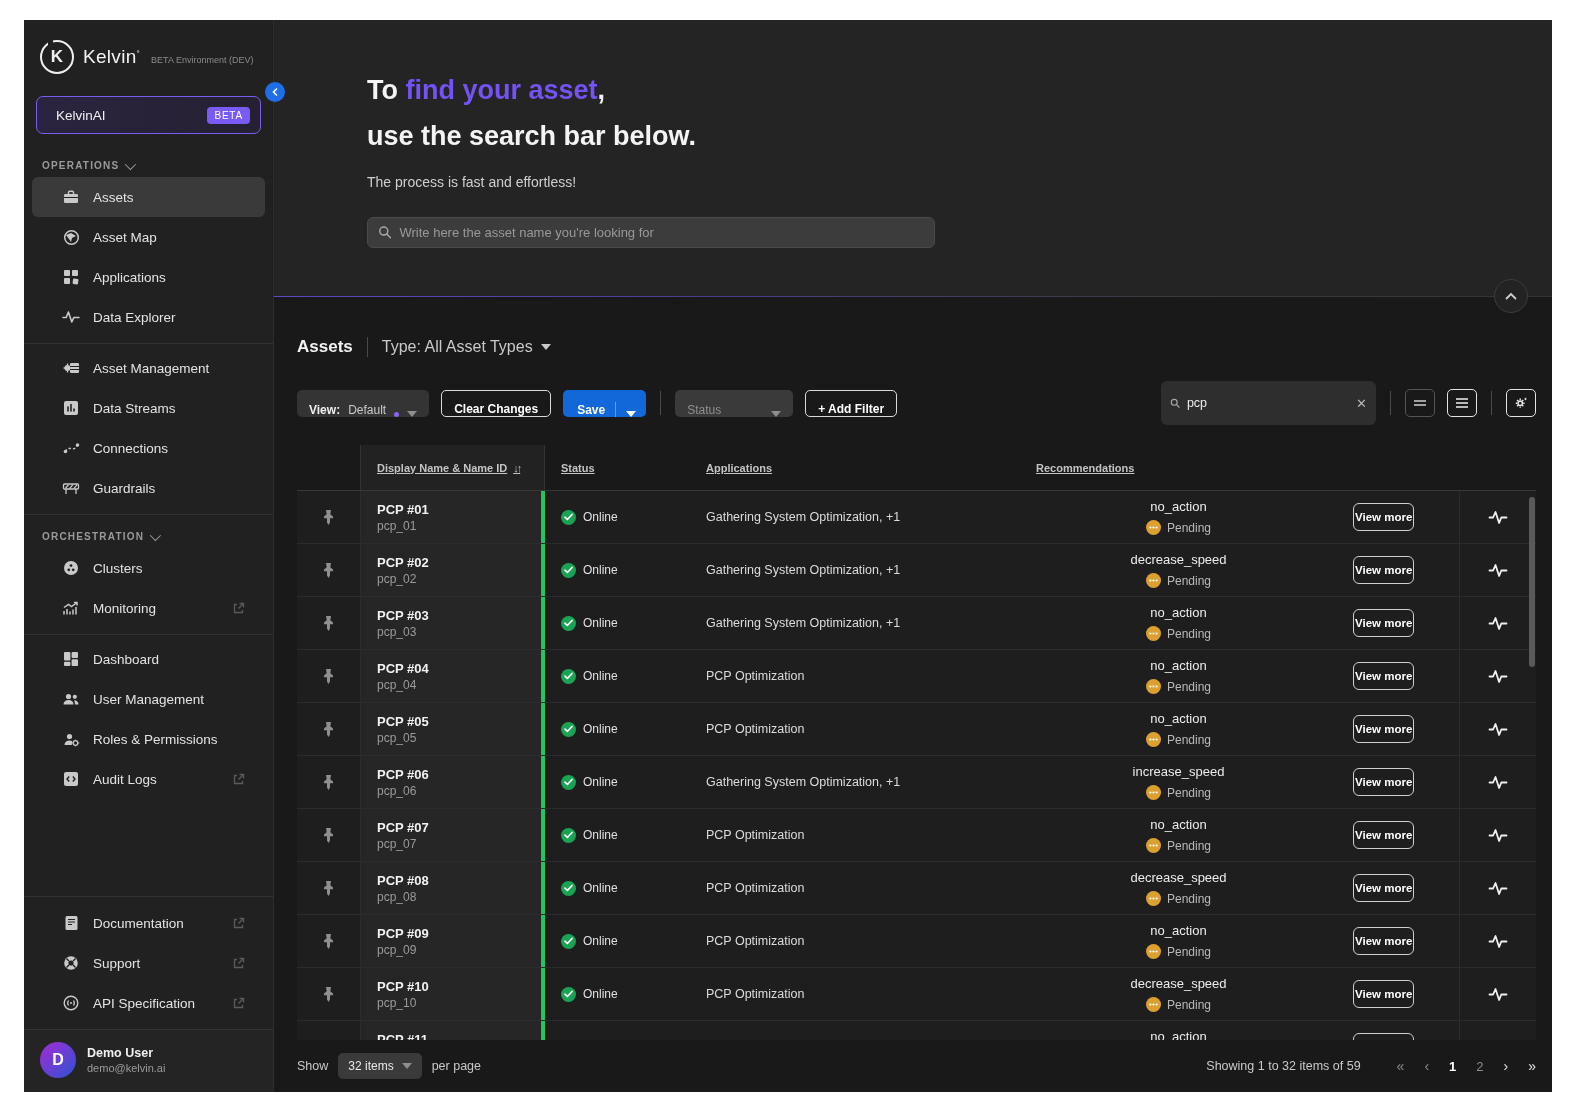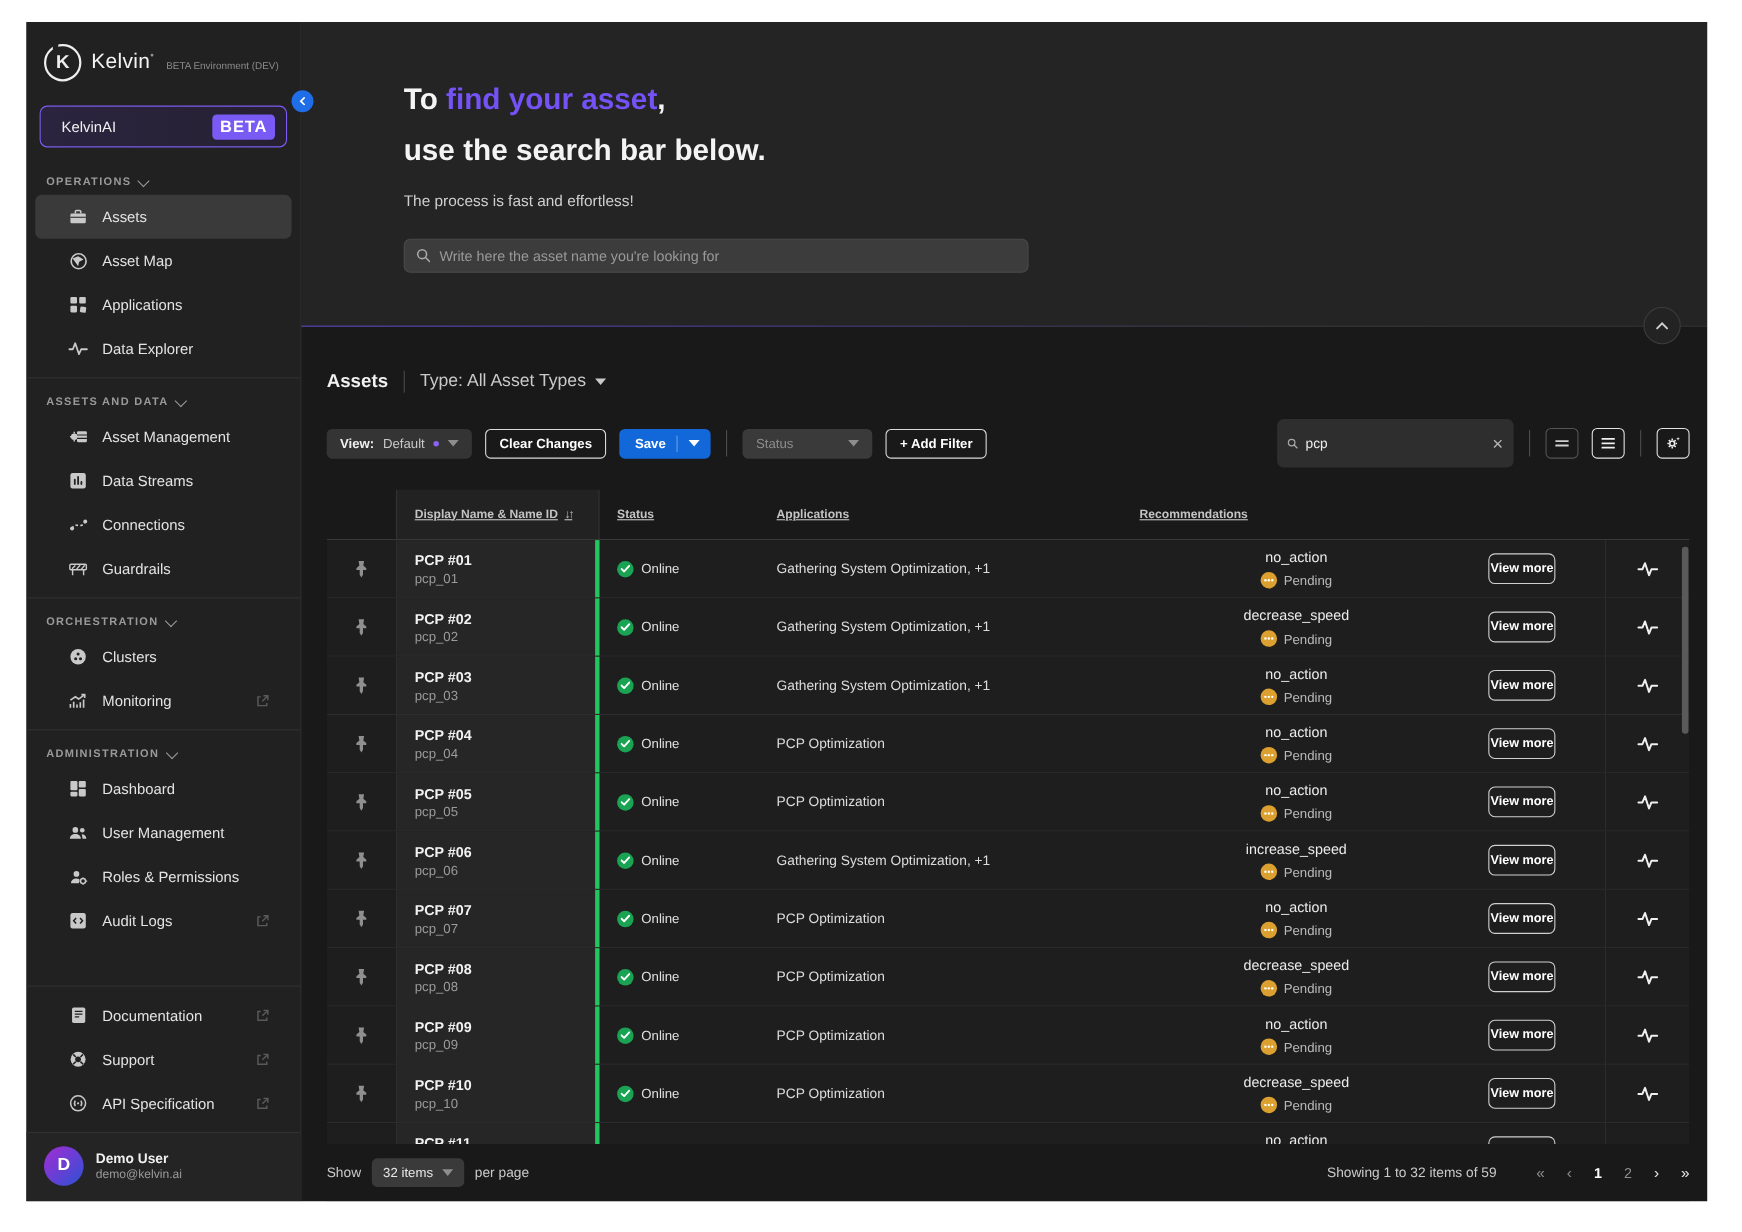--- a/index.html
+++ b/index.html
@@ -9,21 +9,21 @@
   
   .sidebar { position:relative; width:250px; min-width:250px; background:#212121; border-right:1px solid #2e2e2e; display:flex; flex-direction:column; color:#e6e6e6; }
   .logo-row { display:flex; align-items:center; gap:9px; padding:20px 16px 16px 16px; }
   .logo-circle { width:34px; height:34px; border:2px solid #efefef; border-radius:50%; display:flex; align-items:center; justify-content:center; font-weight:bold; font-size:17px; color:#efefef; position:relative; }
   .logo-circle::before { content:""; position:absolute; top:-2px; left:6px; width:5px; height:5px; background:#212121; }
   .brand-name { font-size:19px; color:#f2f2f2; letter-spacing:.3px; }
   .brand-name sup { font-size:8px; }
   .brand-env { font-size:9px; color:#8b8b8b; margin-left:2px; margin-top:6px; }
   .ai-item { margin:6px 12px 10px 12px; height:38px; border:1px solid #7c5cf0; background:linear-gradient(90deg,#2b2440,#252131); border-radius:7px; display:flex; align-items:center; padding:0 10px; gap:9px; cursor:pointer; }
   .ai-label { font-size:13.5px; color:#f0f0f0; flex:1; text-align:left; }
-  .ai-badge { background:#7a5af5; color:#fff; font-size:15px; font-weight:bold; letter-spacing:.8px; padding:3px 7px; border-radius:4px; }
+  .ai-badge { background:#7a5af5; color:#fff; font-size:10px; font-weight:normal; letter-spacing:.8px; padding:3px 7px; border-radius:4px; }
   .nav { flex:1; overflow:hidden; display:flex; flex-direction:column; }
   .nav-section { padding-top:4px; }
   .nav-section + .nav-section { border-top:1px solid #323232; margin-top:6px; }
   .section-label { display:flex; align-items:center; gap:6px; font-size:10px; font-weight:bold; letter-spacing:1.2px; color:#9a9a9a; padding:12px 18px 6px 18px; }
   .chev-down { width:8px; height:8px; border-right:1.5px solid #9a9a9a; border-bottom:1.5px solid #9a9a9a; transform:rotate(45deg) translateY(-2px); display:inline-block; }
   .nav-item { display:flex; align-items:center; gap:13px; height:40px; padding:0 18px 0 30px; margin:0 8px; border-radius:6px; cursor:pointer; font-size:13.5px; color:#e3e3e3; }
   .nav-item.active { background:#3a3a3a; }
   .nav-item .nicon { width:18px; display:flex; justify-content:center; }
   .nav-item .nlabel { flex:1; }
   .ext-icon { opacity:.55; }
@@ -47,21 +47,21 @@
   .collapse-up { position:absolute; right:24px; top:-17px; width:34px; height:34px; border-radius:50%; background:#232323; border:1px solid #3c3c3c; color:#cfcfcf; display:flex; align-items:center; justify-content:center; cursor:pointer; z-index:5; }
 
   .assets-section { flex:1; background:#191919; display:flex; flex-direction:column; min-height:0; padding:0 16px 0 23px; }
   .assets-heading { display:flex; align-items:center; gap:14px; margin-top:40px; }
   .assets-title { font-size:17px; font-weight:bold; color:#f2f2f2; }
   .heading-sep { width:1px; height:20px; background:#4a4a4a; }
   .type-filter { font-size:16px; color:#c9c9c9; display:flex; align-items:center; gap:8px; cursor:pointer; }
   .tri-down { width:0; height:0; border-left:5px solid transparent; border-right:5px solid transparent; border-top:6px solid #c9c9c9; display:inline-block; }
 
   .toolbar { display:flex; align-items:center; margin-top:24px; gap:12px; }
-  .tb-btn { height:27px; border-radius:5px; font-size:12px; display:flex; align-items:center; gap:8px; padding:0 12px; cursor:pointer; border:none; font-family:"Liberation Sans",sans-serif; }
+  .tb-btn { height:27px; border-radius:5px; font-size:12px; display:flex; align-items:flex-end; gap:8px; padding:0 12px; cursor:pointer; border:none; font-family:"Liberation Sans",sans-serif; }
   .view-btn { background:#343434; color:#c9c9c9; }
   .view-btn b { color:#f0f0f0; }
   .view-dot { width:5px; height:5px; border-radius:50%; background:#8a63f0; }
   .outline-btn { background:transparent; border:1px solid #d9d9d9; color:#fff; font-weight:bold; }
   .save-btn { background:#1268d8; color:#fff; font-weight:bold; padding:0 10px 0 14px; }
   .save-sep { width:1px; height:15px; background:rgba(255,255,255,.35); margin:0 2px; }
   .tb-divider { width:1px; height:24px; background:#4c4c4c; margin:0 2px; }
   .status-dd { background:#3a3a3a; color:#8e8e8e; width:118px; justify-content:space-between; }
   .tri-down.dim { border-top-color:#8e8e8e; }
   .tri-down.white { border-top-color:#fff; }
@@ -165,24 +165,20 @@
           <div class="nav-item">
             <span class="nicon">
               <svg width="18" height="14" viewBox="0 0 18 14">
                 <path d="M1 7.5h3.2L6.4 2l3.4 10 2-4.5H17" stroke="#c9c9c9" stroke-width="1.6" fill="none" stroke-linecap="round" stroke-linejoin="round"></path>
               </svg>
             </span>
             <span class="nlabel">Data Explorer</span>
           </div>
         </div>
         <div class="nav-section">
-          <div class="section-label">
-            <span>ASSETS AND DATA</span>
-            <span class="chev-down"></span>
-          </div>
           <div class="nav-item">
             <span class="nicon">
               <svg width="17" height="16" viewBox="0 0 17 16">
                 <rect x="7" y="3" width="9" height="10" rx="1.2" fill="#c9c9c9"></rect>
                 <circle cx="4.5" cy="8" r="3" fill="#c9c9c9"></circle>
                 <path d="M4.5 3.6v1.4M4.5 11v1.4M0.6 8h1.4M7 8h1.4" stroke="#c9c9c9" stroke-width="1.3"></path>
                 <path d="M7 6.5h9M7 9.5h9" stroke="#212121" stroke-width="1"></path>
               </svg>
             </span>
             <span class="nlabel">Asset Management</span>
@@ -243,24 +239,20 @@
             <span class="nlabel">Monitoring</span>
             <span class="nicon ext-icon">
               <svg width="13" height="13" viewBox="0 0 13 13">
                 <path d="M5 2.5H2.5v8h8V8" stroke="#8a8a8a" stroke-width="1.3" fill="none"></path>
                 <path d="M7.5 1.5h4v4M11.2 1.8 L6.5 6.5" stroke="#8a8a8a" stroke-width="1.3" fill="none"></path>
               </svg>
             </span>
           </div>
         </div>
         <div class="nav-section">
-          <div class="section-label">
-            <span>ADMINISTRATION</span>
-            <span class="chev-down"></span>
-          </div>
           <div class="nav-item">
             <span class="nicon">
               <svg width="16" height="16" viewBox="0 0 16 16">
                 <rect x="1" y="1" width="6.4" height="8.5" rx="1" fill="#c9c9c9"></rect>
                 <rect x="8.6" y="1" width="6.4" height="6" rx="1" fill="#c9c9c9"></rect>
                 <rect x="1" y="10.7" width="6.4" height="4.3" rx="1" fill="#c9c9c9"></rect>
                 <rect x="8.6" y="8.2" width="6.4" height="6.8" rx="1" fill="#c9c9c9"></rect>
               </svg>
             </span>
             <span class="nlabel">Dashboard</span>

